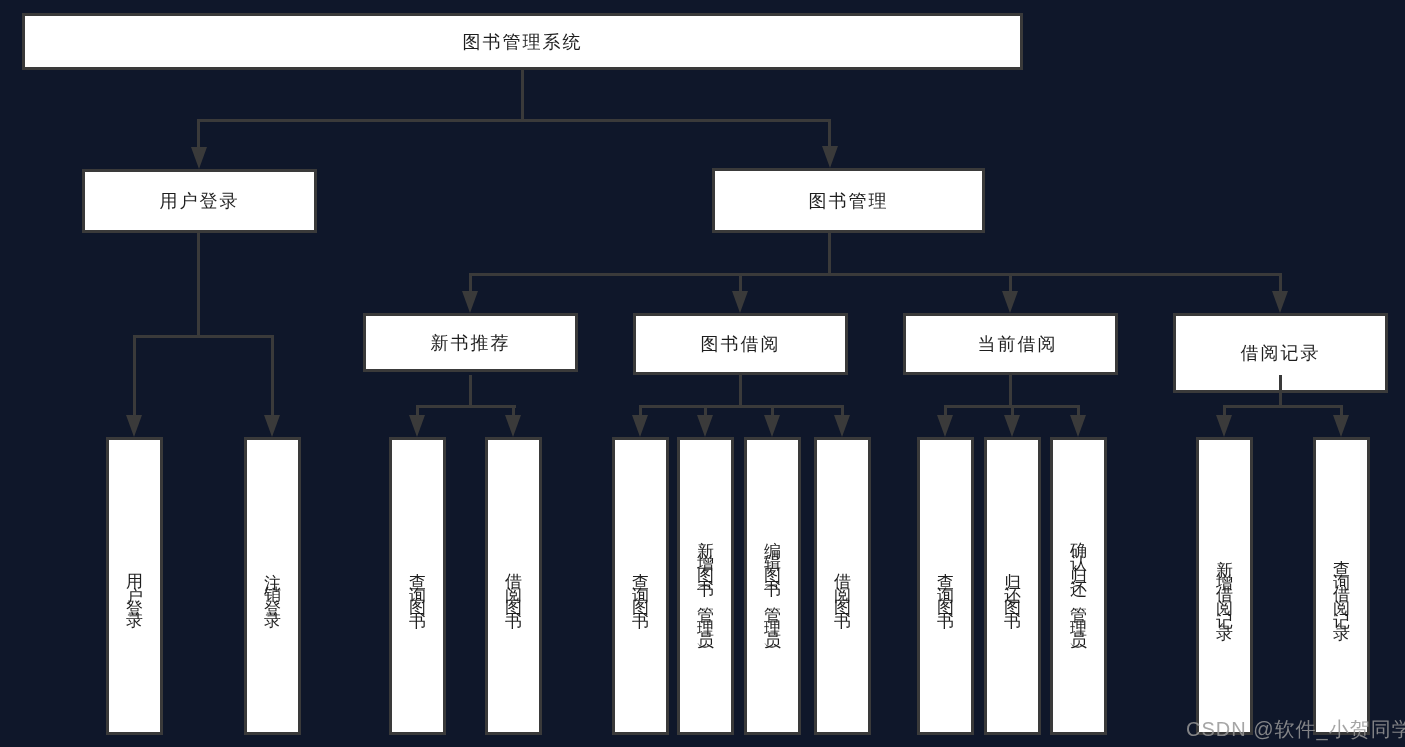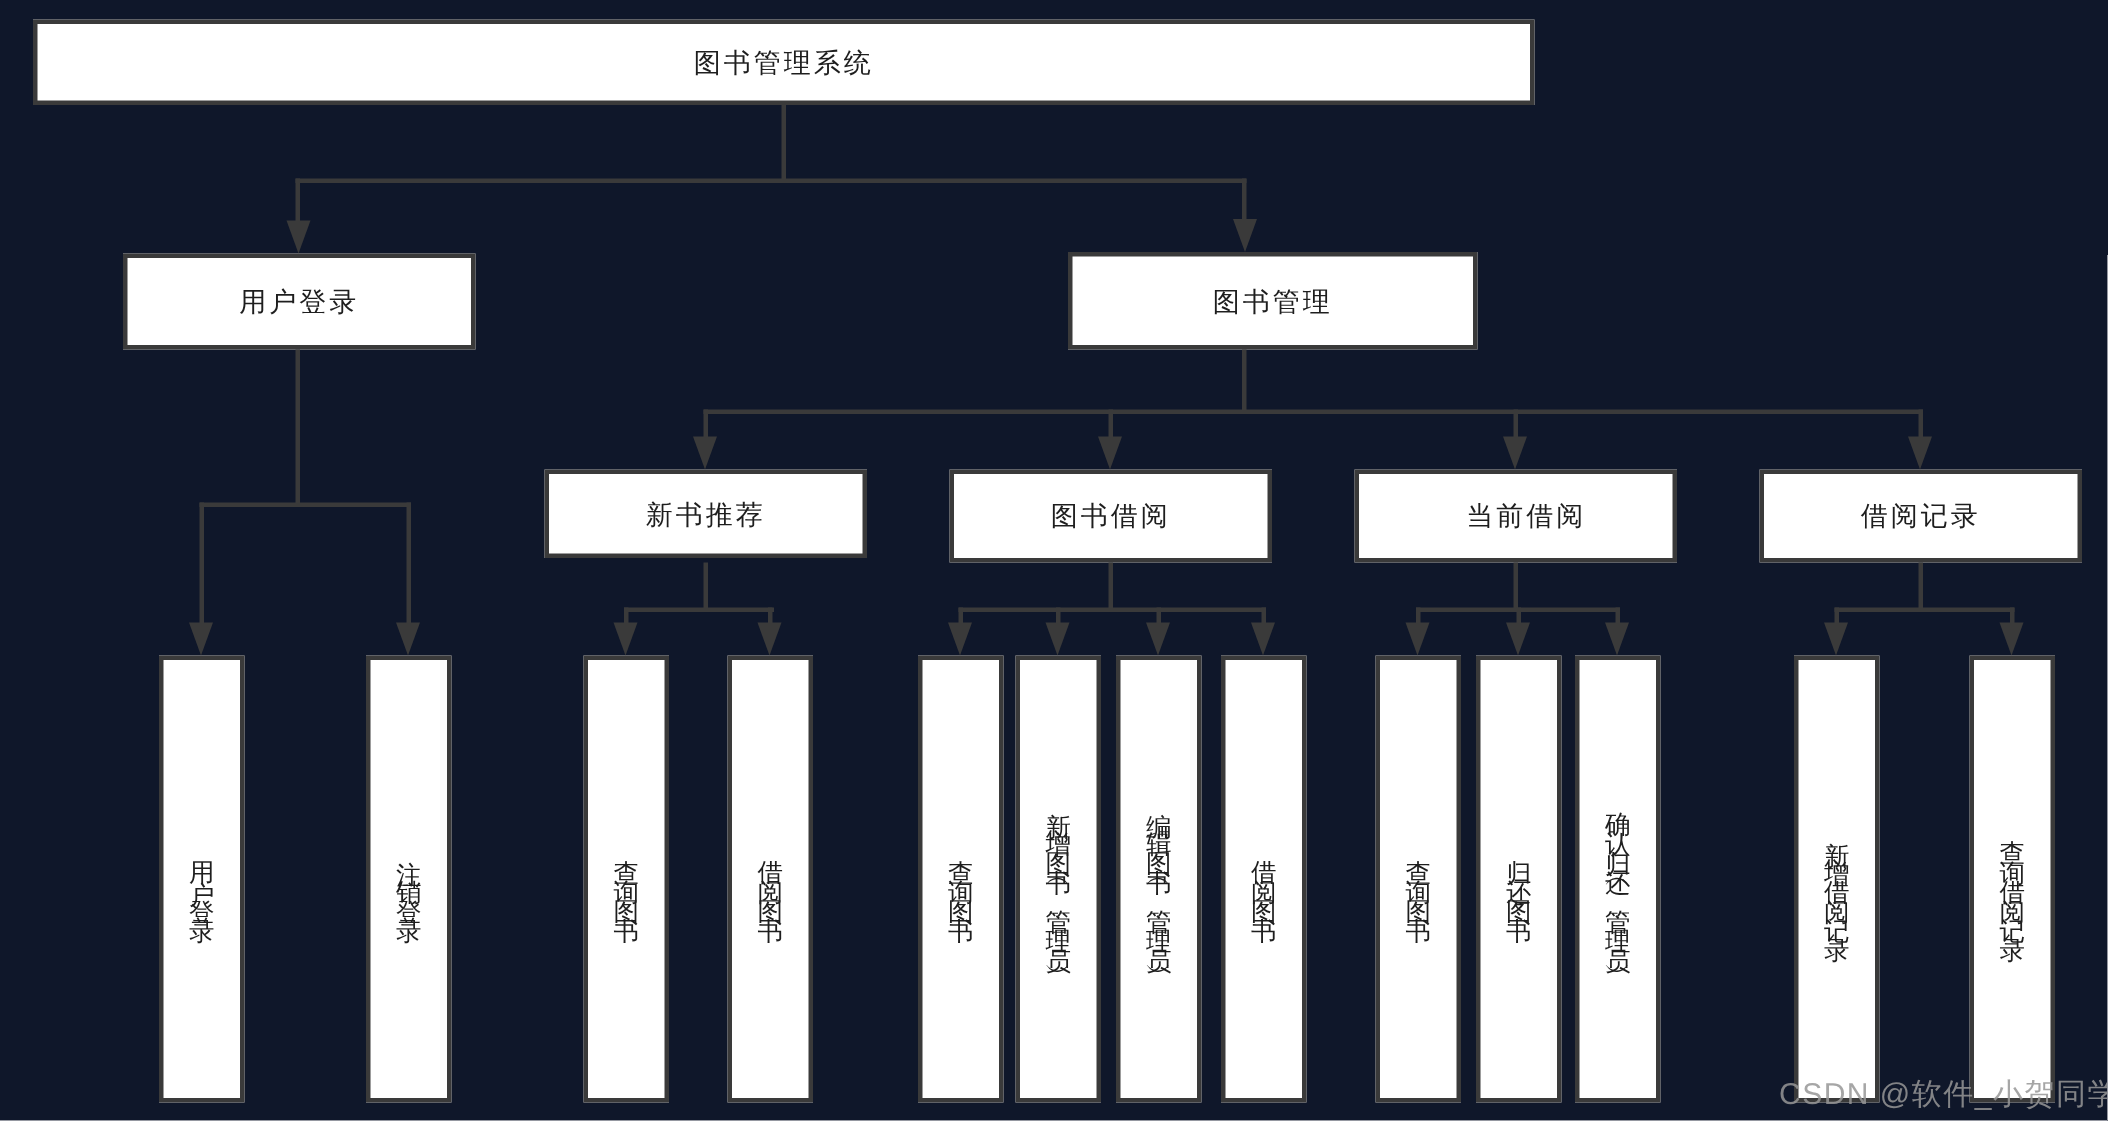--- a/index.html
+++ b/index.html
@@ -52,21 +52,21 @@
   </div>
 
   <div class="box hbox" style="left:633px;top:313px;width:215px;height:62px;">
     <span>图书借阅</span>
   </div>
 
   <div class="box hbox" style="left:903px;top:313px;width:215px;height:62px;padding-left:14px;">
     <span>当前借阅</span>
   </div>
 
-  <div class="box hbox" style="left:1173px;top:313px;width:215px;height:62px;">
+  <div class="box hbox" style="left:1173px;top:313px;width:215px;height:80px;">
     <span>借阅记录</span>
   </div>
 
   <div class="box vbox" style="left:106px;">
     <span class="vtext">用户登录</span>
   </div>
   <div class="box vbox" style="left:244px;">
     <span class="vtext">注销登录</span>
   </div>
 

